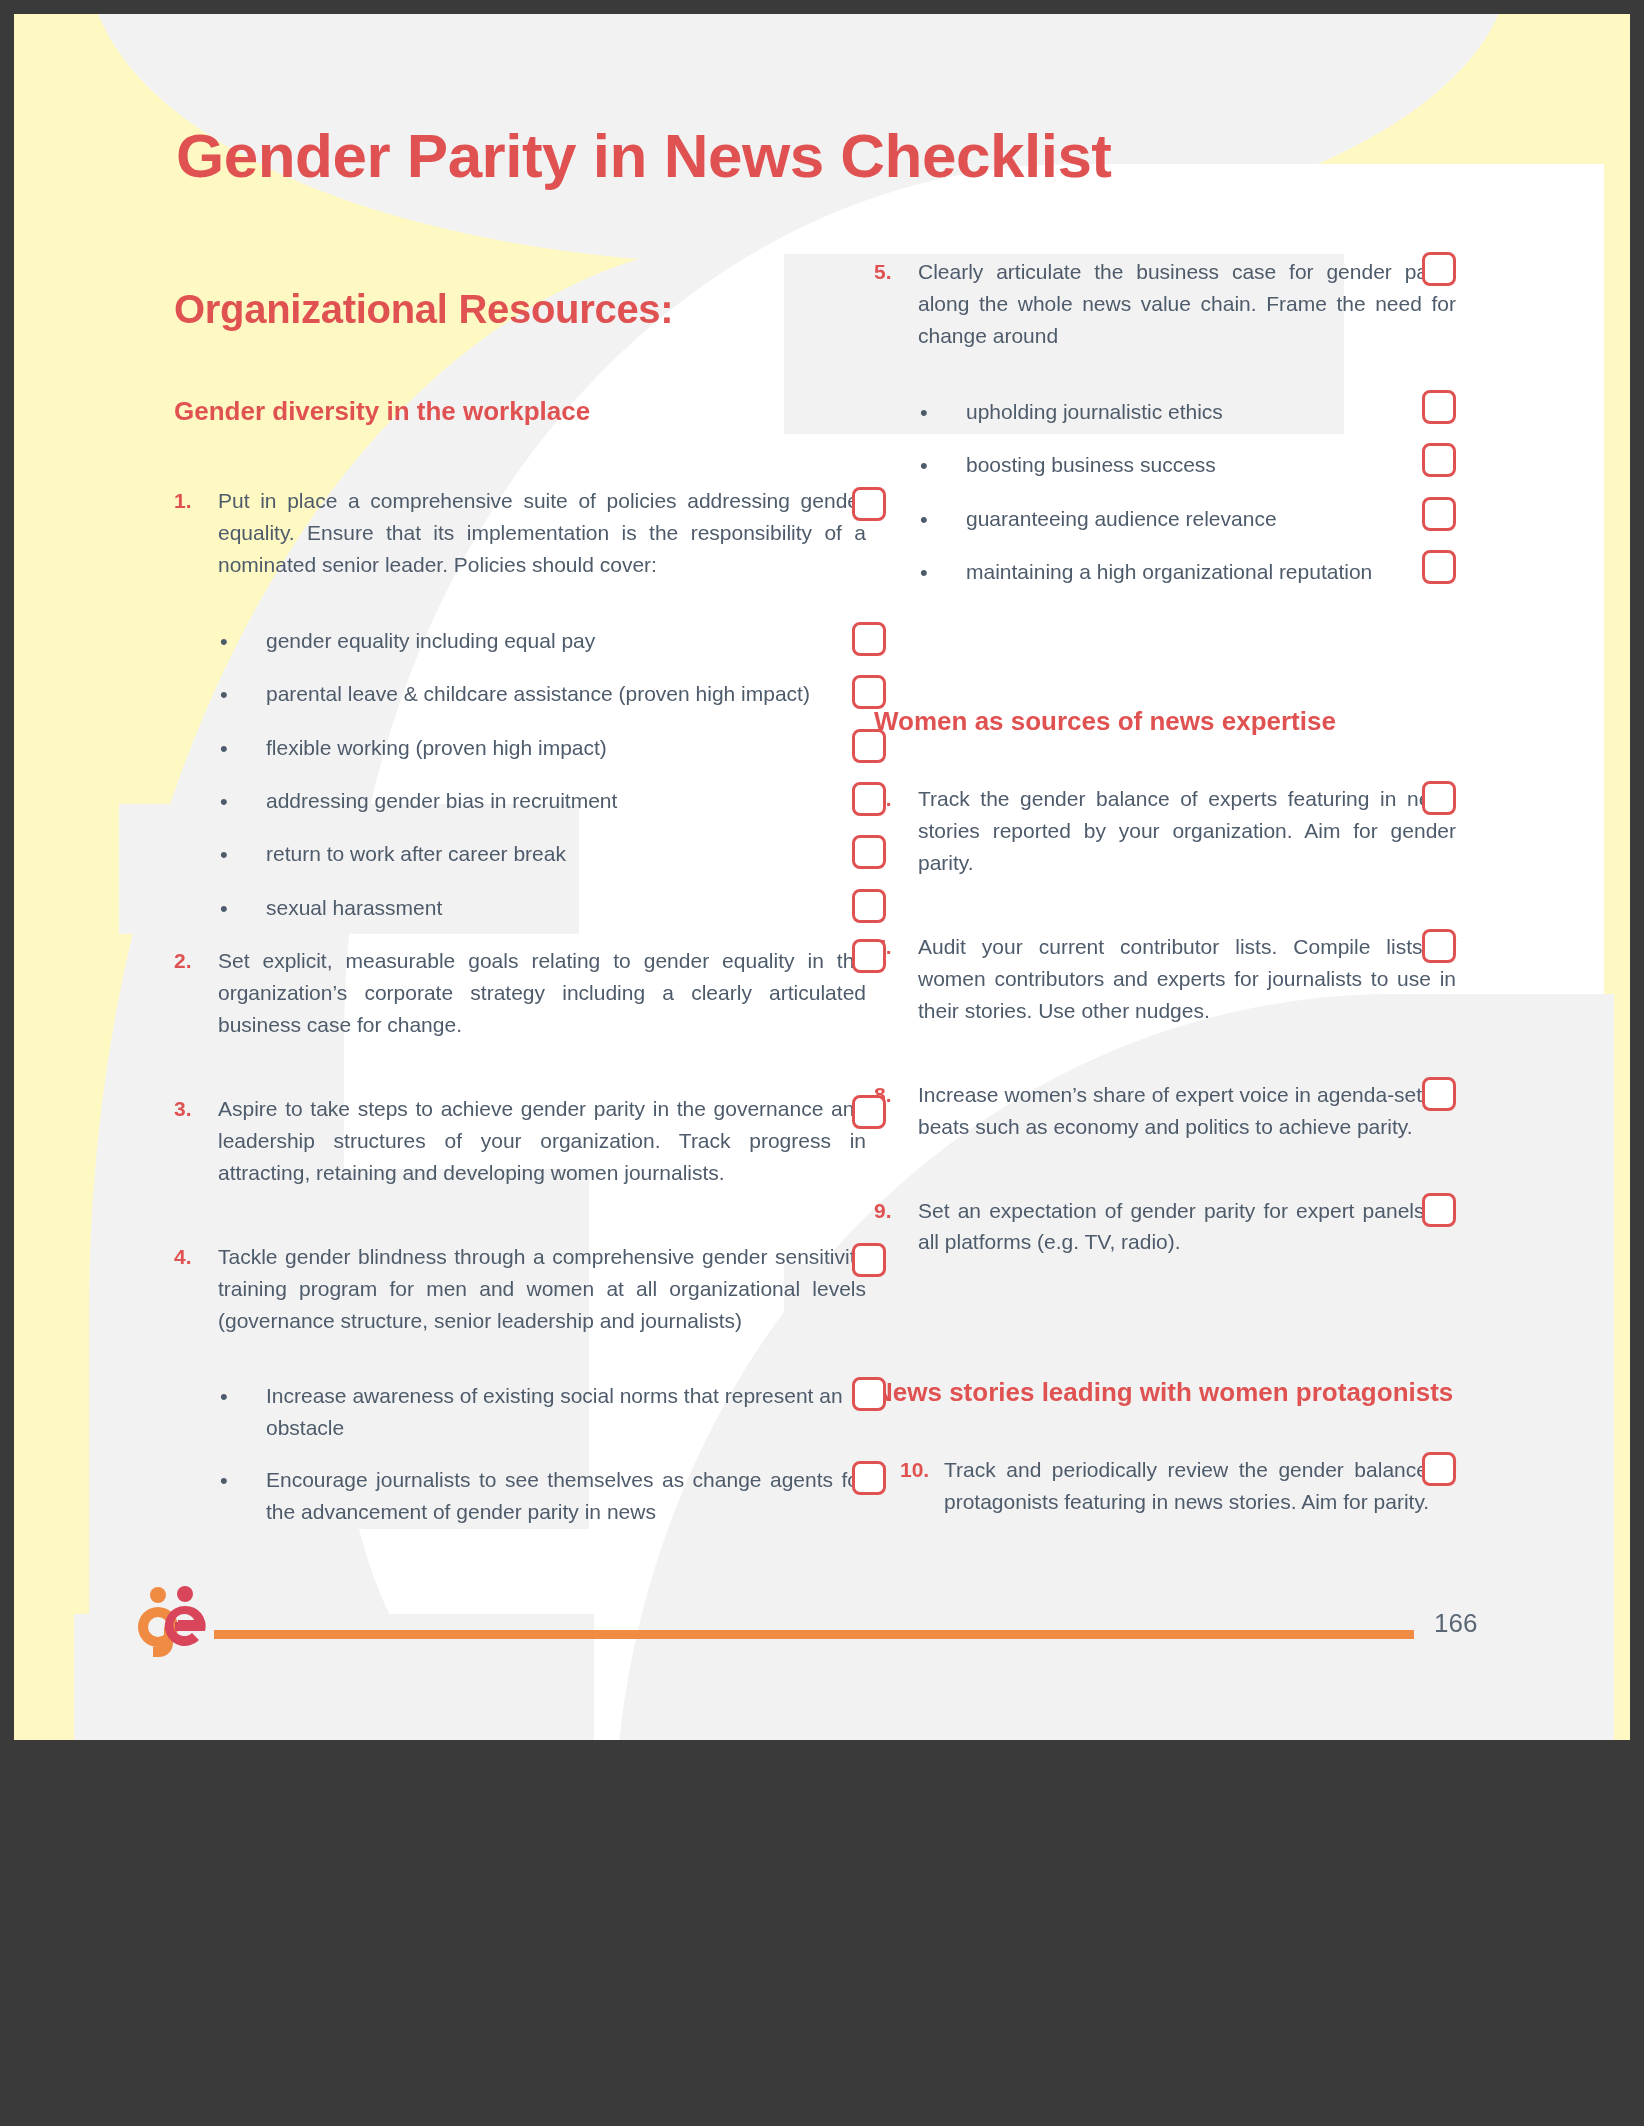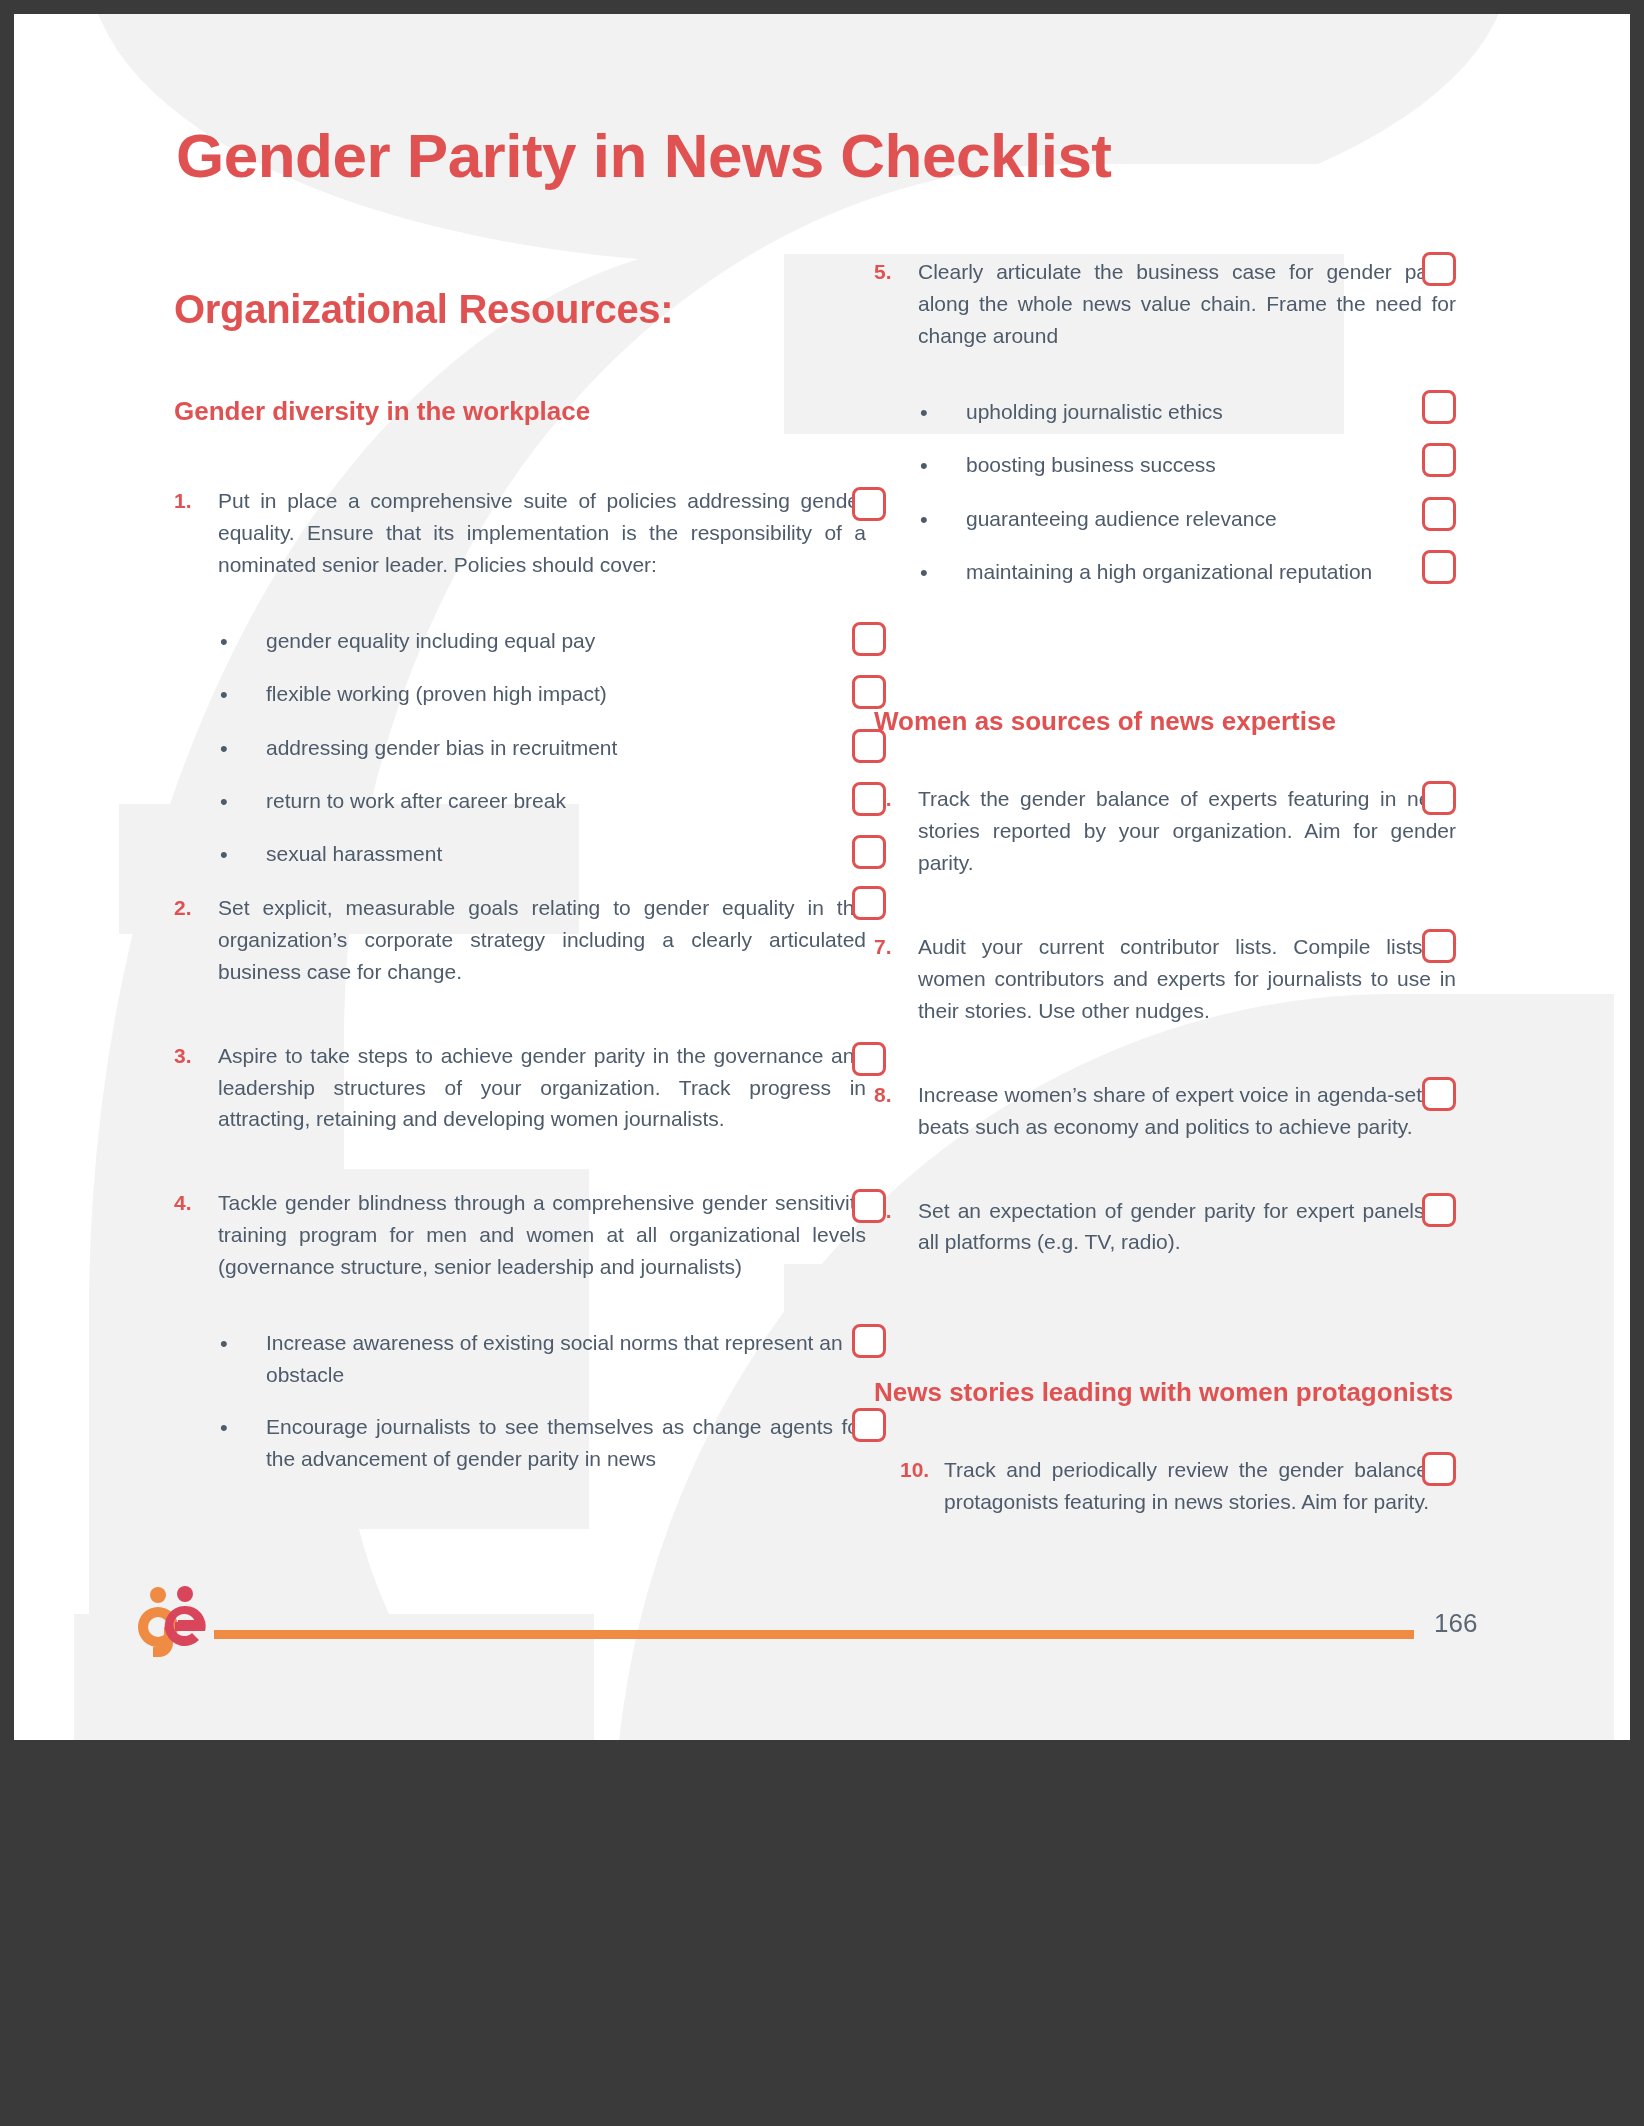--- a/index.html
+++ b/index.html
@@ -8,21 +8,21 @@
     width: 1644px;
     height: 2126px;
     background: #3a3a3a;
     font-family: "Liberation Sans", sans-serif;
   }
 
   #page {
     position: relative;
     width: 1644px;
     height: 1754px;
-    background: #ffffff;
+    background: #fef9c3;
     border: 14px solid #3a3a3a;
     overflow: hidden;
   }
 
   
   .wm {
     position: absolute;
     background: #f2f2f2;
     pointer-events: none;
     z-index: 0;
@@ -258,20 +258,25 @@
         </div>
 
         <div class="gap-22"></div>
 
         <div class="brow">
           <div class="bullet"></div>
           <div class="btext noj">gender equality including equal pay</div>
           <div class="cbox cb-left" style="top:-3px;"></div>
         </div>
 
+        <div class="brow">
+          <div class="bullet"></div>
+          <div class="btext noj">parental leave &amp; childcare assistance (proven high impact)</div>
+          <div class="cbox cb-left" style="top:-3px;"></div>
+        </div>
 
         <div class="brow">
           <div class="bullet"></div>
           <div class="btext noj">flexible working (proven high impact)</div>
           <div class="cbox cb-left" style="top:-3px;"></div>
         </div>
 
         <div class="brow">
           <div class="bullet"></div>
           <div class="btext noj">addressing gender bias in recruitment</div>

